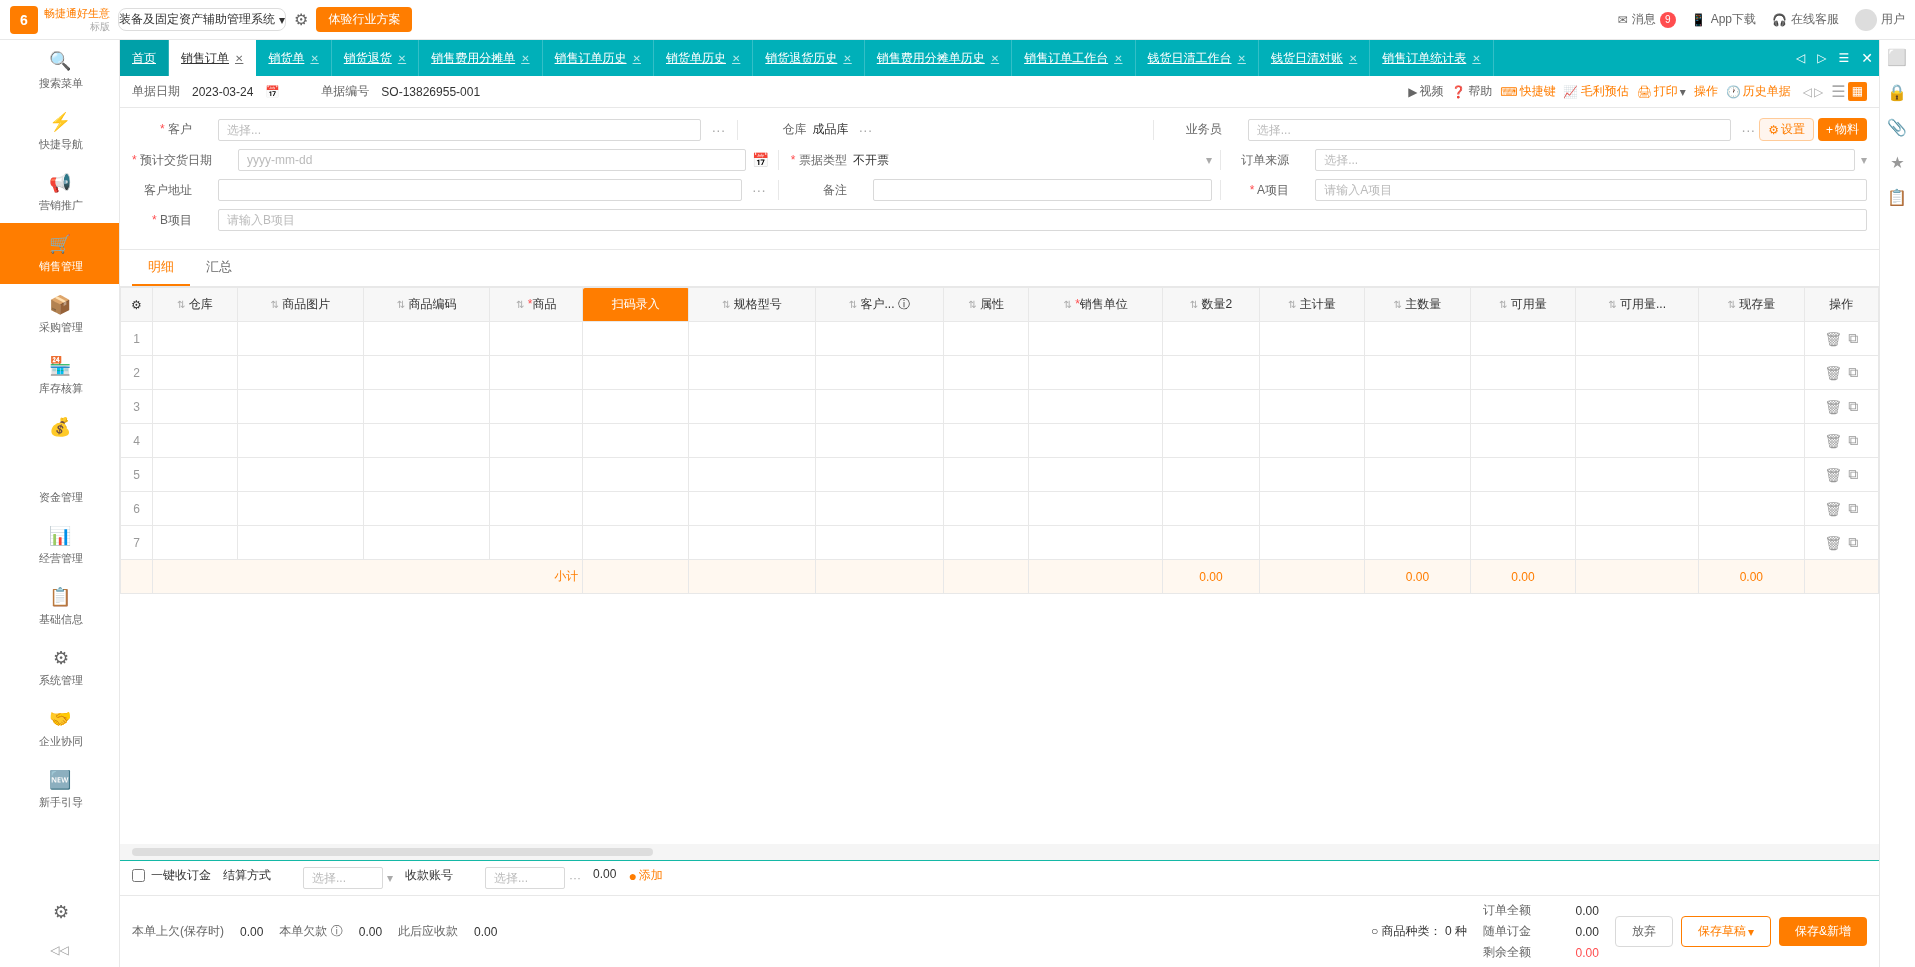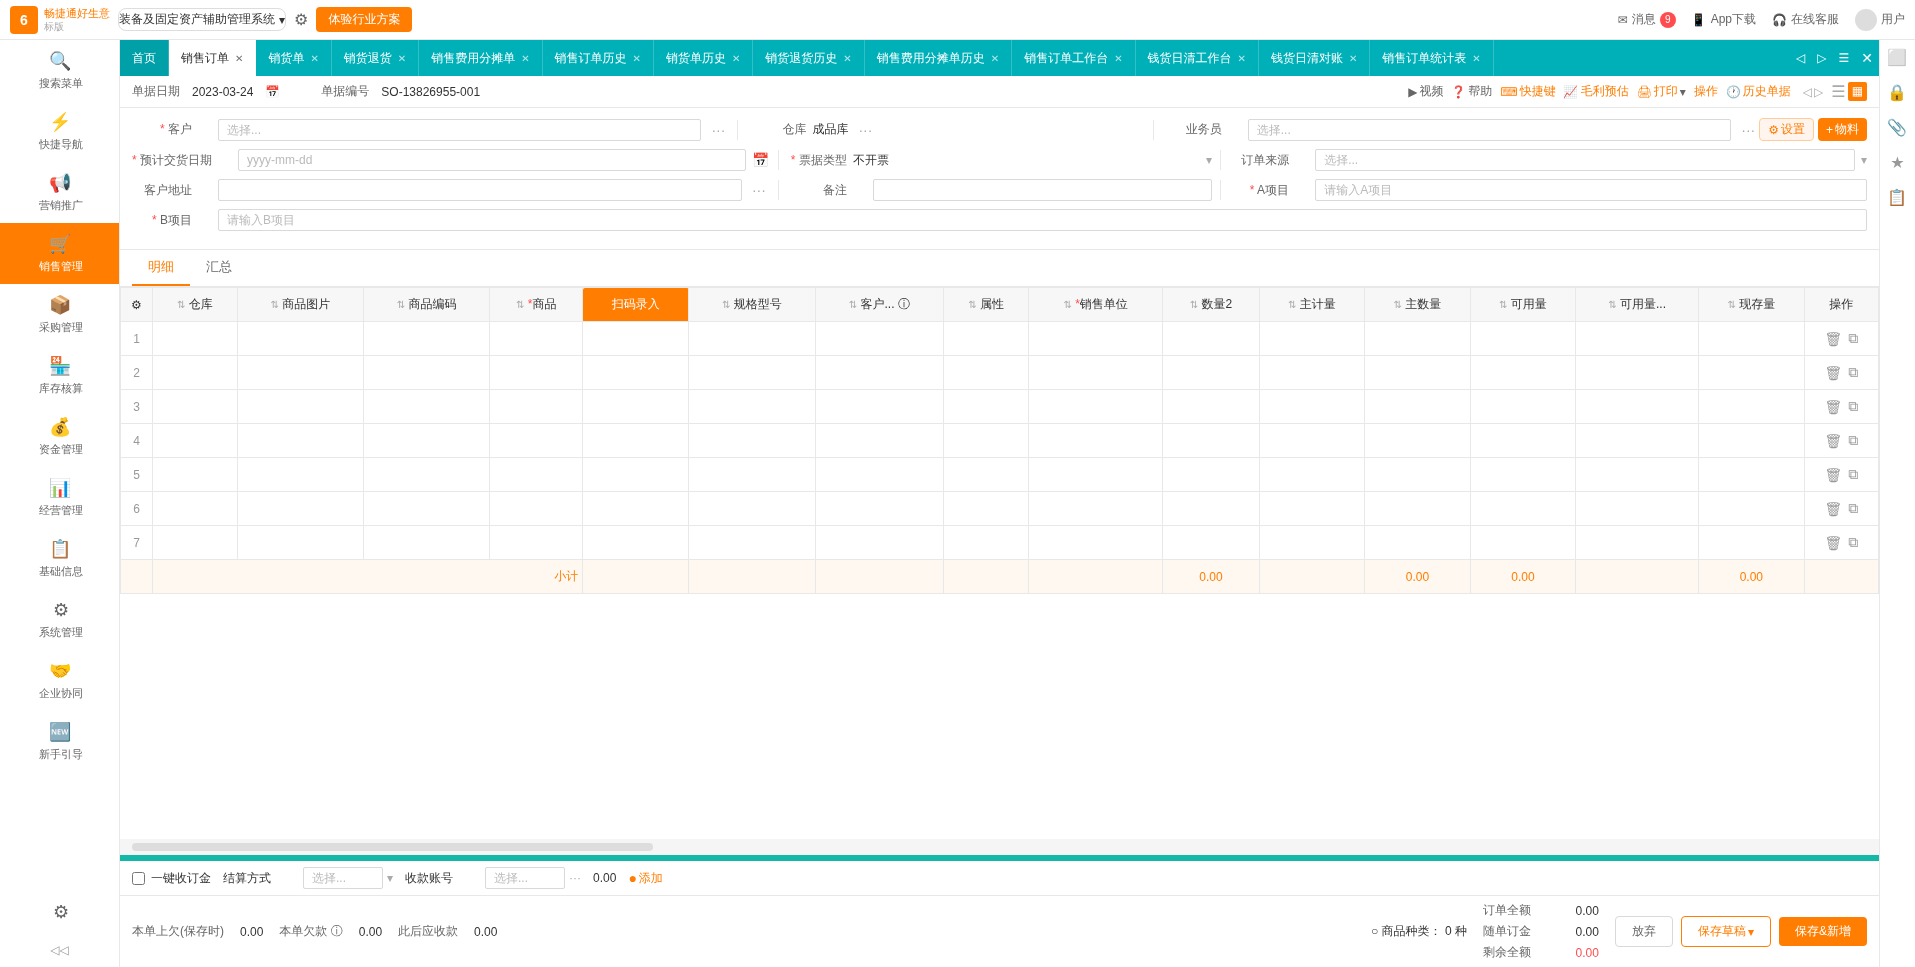--- a/index.html
+++ b/index.html
@@ -27,21 +27,21 @@
     .sidebar-item.active .sidebar-icon { color: #fff; }
     .sidebar-icon { font-size: 18px; }
     .sidebar-bottom { margin-top: auto; display: flex; flex-direction: column; }
     .sidebar-collapse { padding: 10px; text-align: center; cursor: pointer; color: #999; }
     
     
     .main { flex: 1; display: flex; flex-direction: column; overflow: hidden; }
     
     
     .tab-bar { background: #00b0b9; display: flex; align-items: center; padding: 0; height: 36px; overflow: hidden; }
-    .tab { display: flex; align-items: center; gap: 4px; padding: 0 12px; height: 52px; cursor: pointer; font-size: 12px; color: #fff; white-space: nowrap; border-right: 1px solid rgba(255,255,255,0.2); }
+    .tab { display: flex; align-items: center; gap: 4px; padding: 0 12px; height: 52px; cursor: pointer; font-size: 12px; color: #fff; white-space: nowrap; border-right: 1px solid rgba(255,255,255,0.2); text-decoration: underline; }
     .tab.active { background: #fff; color: #333; }
     .tab.home { background: #00a0a8; }
     .tab-close { font-size: 10px; opacity: 0.7; margin-left: 2px; }
     .tab-nav { display: flex; align-items: center; gap: 4px; padding: 0 6px; color: #fff; cursor: pointer; }
     
     
     .content { flex: 1; overflow: hidden; display: flex; flex-direction: column; }
     
     
     .toolbar { background: #fff; padding: 6px 12px; border-bottom: 1px solid #e8e8e8; display: flex; align-items: center; justify-content: space-between; }
@@ -110,21 +110,21 @@
 <body>
 
 <div class="top-bar">
   <div class="top-bar-left">
     <div class="logo-area">
       <div class="logo-icon">
         <span>6</span>
       </div>
       <div class="logo-text">
         <div>畅捷通好生意</div>
-        <div style="font-size:10px;color:#aaa;">标版</div>
+        <div style="font-size:10px;color:#aaa;text-align:right;">标版</div>
       </div>
     </div>
     <div class="system-selector">
       <span>装备及固定资产辅助管理系统</span>
       <span>▾</span>
     </div>
     <div style="color:#666;cursor:pointer;font-size:16px;">⚙</div>
     <button class="industry-btn">体验行业方案</button>
   </div>
   <div class="top-bar-right">
@@ -171,21 +171,21 @@
         <div class="sidebar-item">
           <span class="sidebar-icon">📦</span>
           <span style="font-size:11px;text-align:center;">采购管理</span>
         </div>
         <div class="sidebar-item">
           <span class="sidebar-icon">🏪</span>
           <span style="font-size:11px;text-align:center;">库存核算</span>
         </div>
         <div class="sidebar-item">
           <span class="sidebar-icon">💰</span>
-          <span style="font-size:11px;text-align:center;">资金管理</span>
+          <span style="font-size:11px;text-align:center;margin-top:48px;">资金管理</span>
         </div>
         <div class="sidebar-item">
           <span class="sidebar-icon">📊</span>
           <span style="font-size:11px;text-align:center;">经营管理</span>
         </div>
         <div class="sidebar-item">
           <span class="sidebar-icon">📋</span>
           <span style="font-size:11px;text-align:center;">基础信息</span>
         </div>
         <div class="sidebar-item">
@@ -615,21 +615,21 @@
     <td></td>
   </tr>
             </tbody>
         </table>
       </div>
 
       <div class="scrollbar-track">
         <div class="scrollbar-thumb"></div>
       </div>
 
-      <div style="background:#fff;padding:6px 12px;border-top:6px solid #14b8a6;display:flex;align-items:center;gap:12px;">
+      <div style="background:#fff;padding:6px 12px;border-top:1px solid #14b8a6;display:flex;align-items:flex-start;gap:12px;">
         <div style="display:flex;align-items:center;gap:6px;">
           <input type="checkbox" style="">
           <span>一键收订金</span>
         </div>
         <span>结算方式</span>
         <div style="display:flex;align-items:center;gap:4px;">
           <input class="form-input" style="min-width: 80px; width: 80px;" placeholder="选择...">
           <span style="cursor:pointer;color:#aaa;">▾</span>
         </div>
         <span>收款账号</span>

